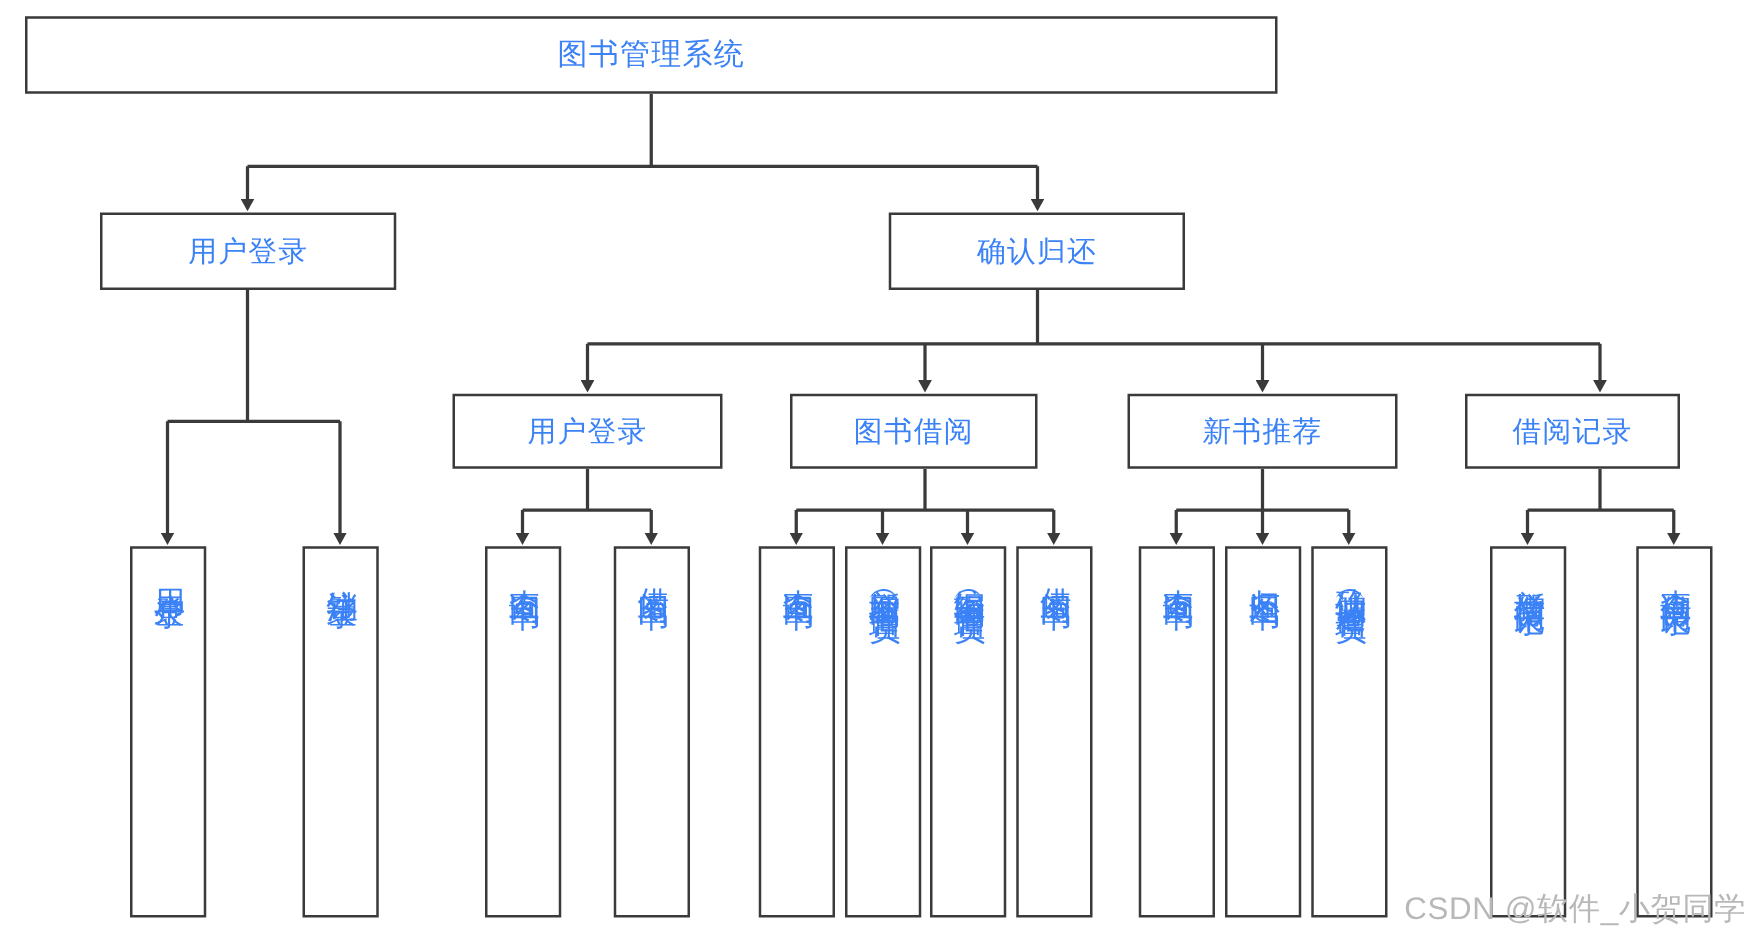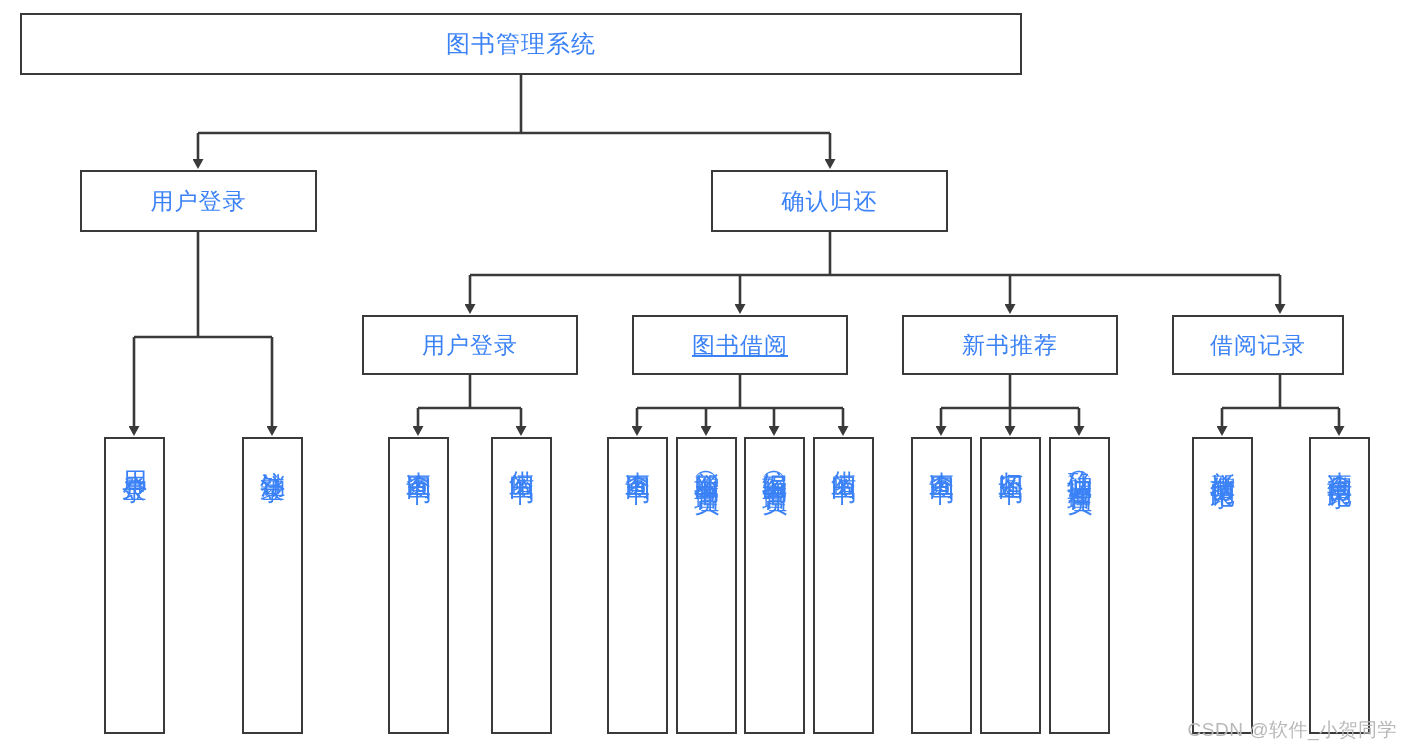--- a/index.html
+++ b/index.html
@@ -63,21 +63,21 @@
     font-size: 25px;
     line-height: 1.18;
     letter-spacing: 3px;
     white-space: normal;
     max-height: 100%;
   }
   .watermark {
     position: absolute;
     right: 8px;
     bottom: 4px;
-    font-size: 19px;
+    font-size: 25px;
     color: #b8b8b8;
     letter-spacing: 0.5px;
     z-index: 5;
     white-space: nowrap;
     font-family: "Liberation Sans", "DejaVu Sans", sans-serif;
   }
 </style>
 </head>
 <body>
 
@@ -140,21 +140,21 @@
   <div class="node horiz" style="left:80px; top:170px; width:237px; height:62px;">
     <span class="label">用户登录</span>
   </div>
   <div class="node horiz" style="left:711px; top:170px; width:237px; height:62px;">
     <span class="label">确认归还</span>
   </div>
 
   <div class="node horiz" style="left:362px; top:315px; width:216px; height:60px;">
     <span class="label">用户登录</span>
   </div>
-  <div class="node horiz" style="left:632px; top:315px; width:216px; height:60px;text-decoration:underline;">
+  <div class="node horiz" style="left:632px; top:315px; width:198px; height:60px;">
     <span class="label">图书借阅</span>
   </div>
   <div class="node horiz" style="left:902px; top:315px; width:216px; height:60px;">
     <span class="label">新书推荐</span>
   </div>
   <div class="node horiz" style="left:1172px; top:315px; width:172px; height:60px;">
     <span class="label">借阅记录</span>
   </div>
 
   <div class="node vert" style="left:104px; top:437px; width:61px; height:297px;">

